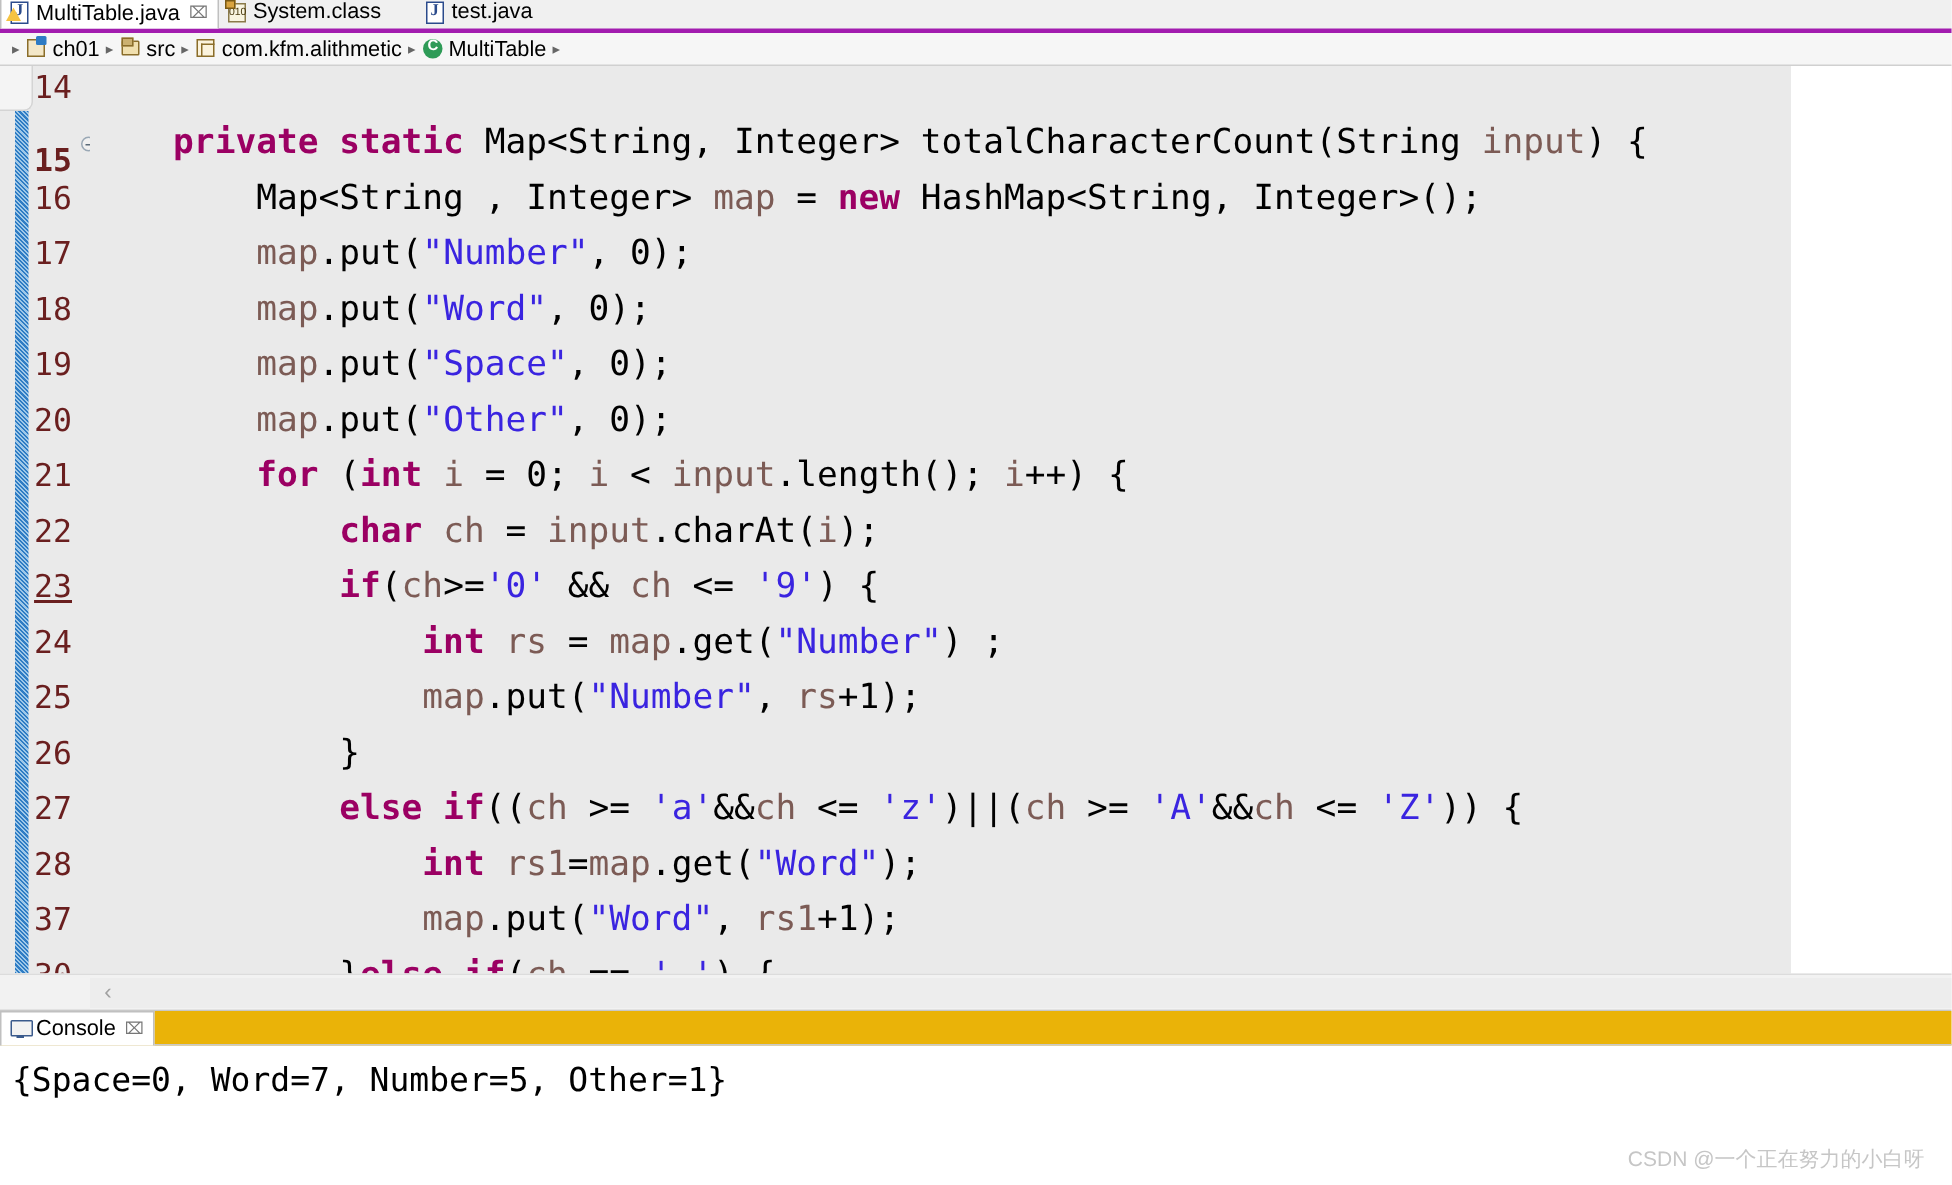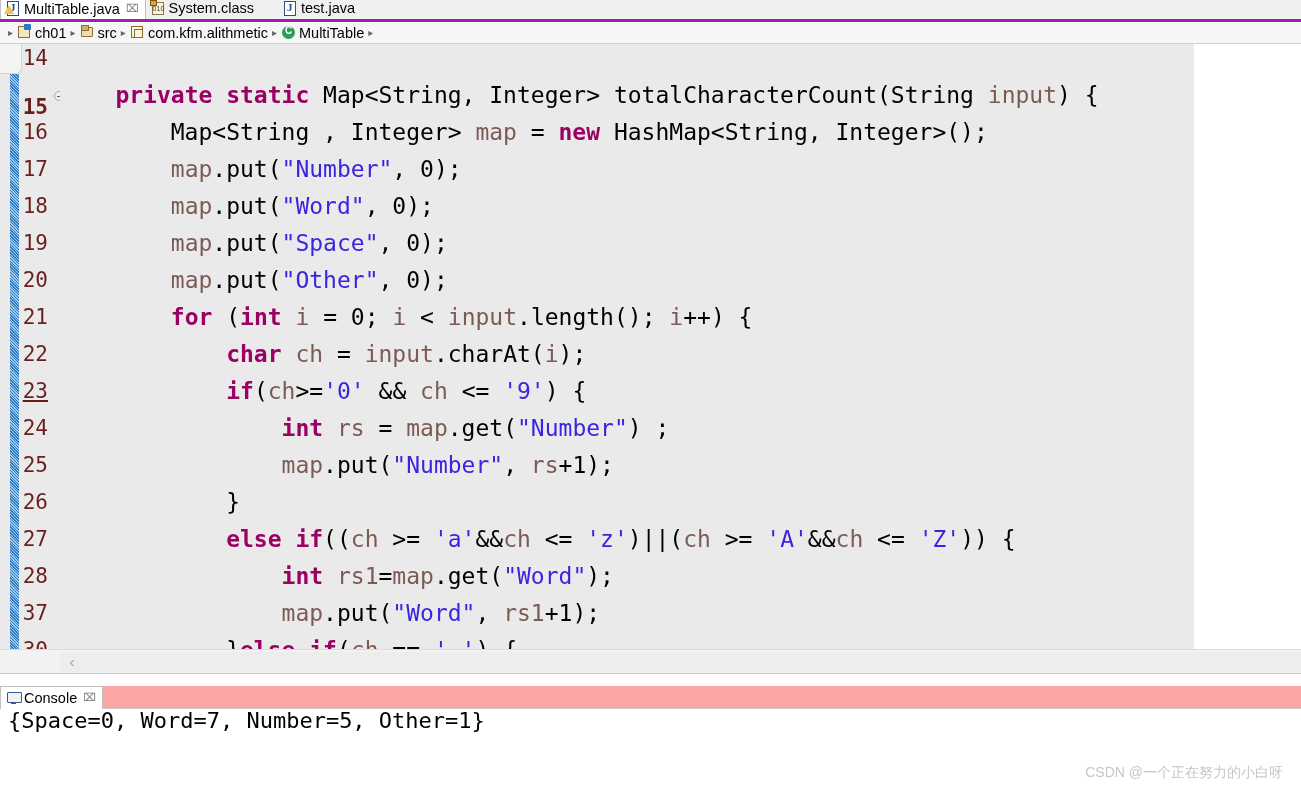--- a/index.html
+++ b/index.html
@@ -164,22 +164,22 @@
     position: absolute; left: 64px; top: 4px; width: 16px; height: 16px;
     color: #a0a0a0; font-size: 15px; line-height: 16px; text-align: center;
   }
 
   
   #console {
     position: absolute; left: 0; top: 673px; width: 1301px; height: 117px;
     background: #ffffff; border-top: 1px solid #c8c8c8;
   }
   #console-tabbar {
-    position: absolute; left: 0; top: 12px; width: 1301px; height: 23px;
-    background: #fca5a5; border-bottom: 1px solid #c8c8c8;
+    position: absolute; left: 0; top: 0; width: 1301px; height: 23px;
+    background: #eab308; border-bottom: 1px solid #c8c8c8;
     display: flex; align-items: center;
   }
   #console-tab {
     height: 23px; background: #ffffff;
     border: 1px solid #c0c0c0; border-bottom: none;
     display: flex; align-items: center; gap: 4px;
     padding: 0 6px; font-size: 14.5px; color: #000;
   }
   .ico-console {
     position: relative; width: 13px; height: 12px; flex: 0 0 13px;

